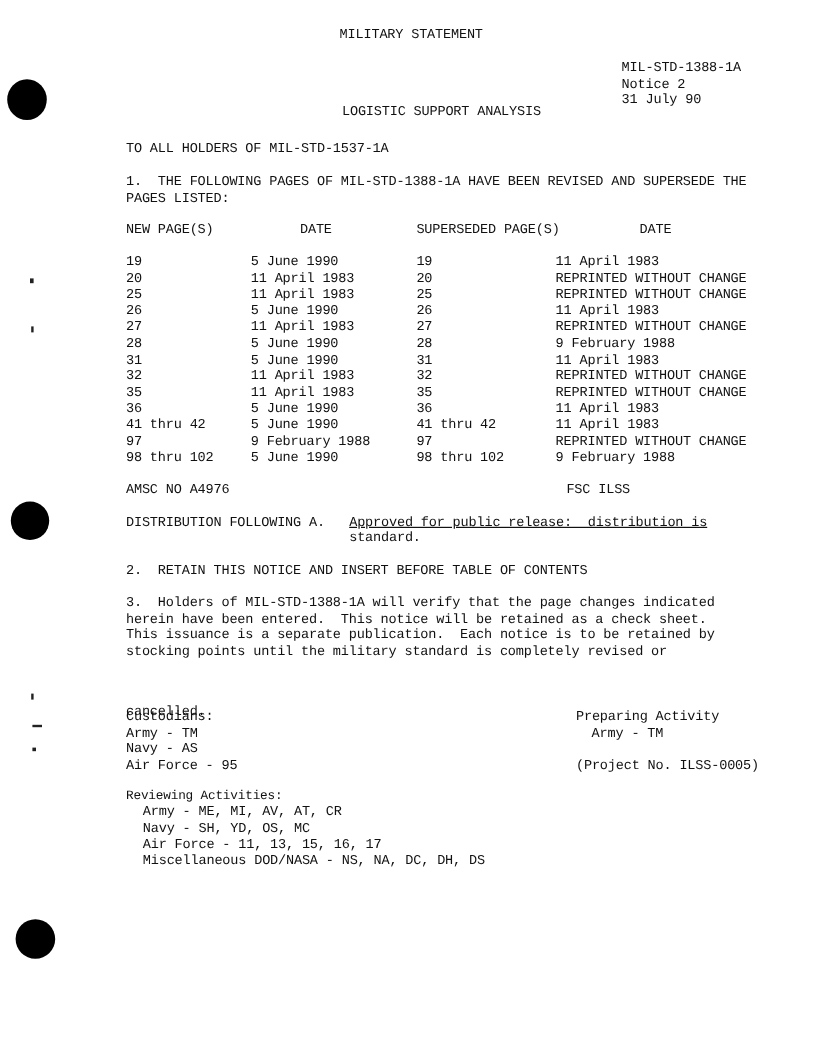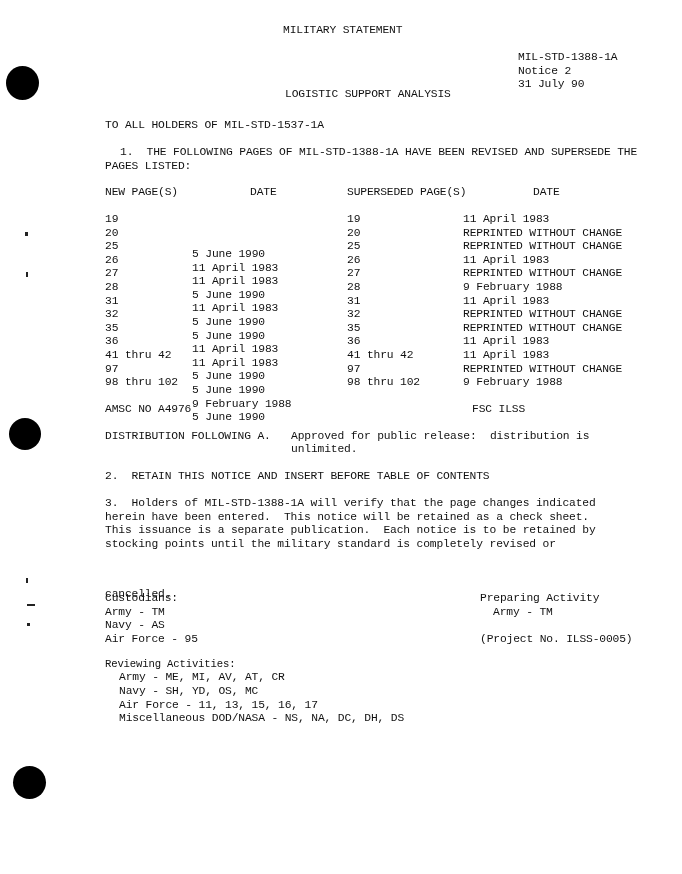--- a/index.html
+++ b/index.html
@@ -8,21 +8,21 @@
     font-family: "Liberation Mono", "DejaVu Sans Mono", monospace;
     color: #111111;
     font-size: 11.3px;
     letter-spacing: -0.15px;
   }
   .abs { position: absolute; white-space: pre; line-height: 13.6px; }
   .hole { position: absolute; border-radius: 50%; background: #000; }
   .speck { position: absolute; background: #222; }
   .tbl-row { position: absolute; left: 0; height: 13.6px; width: 682px; text-decoration: underline; }
   .tbl-row span { position: absolute; white-space: pre; line-height: 13.6px; }
-  .c1 { left: 105px; } .c2 { left: 192px; margin-top: 35px; } .c3 { left: 347px; } .c4 { left: 463px; }
+  .c1 { left: 105px; } .c2 { left: 209px; } .c3 { left: 347px; } .c4 { left: 463px; }
   .block { position: absolute; white-space: pre; line-height: 13.8px; }
   .small { font-size: 10.6px; }
 </style>
 </head>
 <body>
 
 <div class="hole" style="left:6px;top:66px;width:33px;height:34px;"></div>
 <div class="hole" style="left:9px;top:418px;width:32px;height:32px;"></div>
 <div class="hole" style="left:13px;top:766px;width:33px;height:33px;"></div>
 <div class="speck" style="left:25px;top:232px;width:3px;height:4px;"></div>
@@ -31,21 +31,21 @@
 <div class="speck" style="left:27px;top:604px;width:8px;height:2px;"></div>
 <div class="speck" style="left:27px;top:623px;width:3px;height:3px;"></div>
 
 <div class="abs" style="left:283px;top:24px;">MILITARY STATEMENT</div>
 <div class="abs" style="left:518px;top:51px;">MIL-STD-1388-1A</div>
 <div class="abs" style="left:518px;top:65px;">Notice 2</div>
 <div class="abs" style="left:518px;top:78px;">31 July 90</div>
 <div class="abs" style="left:285px;top:88px;">LOGISTIC SUPPORT ANALYSIS</div>
 <div class="abs" style="left:105px;top:119px;">TO ALL HOLDERS OF MIL-STD-1537-1A</div>
 
-<div class="abs" style="left:120px;top:146px;">1.  THE FOLLOWING PAGES OF MIL-STD-1388-1A HAVE BEEN REVISED AND SUPERSEDE THE</div>
+<div class="abs" style="left:105px;top:146px;">1.  THE FOLLOWING PAGES OF MIL-STD-1388-1A HAVE BEEN REVISED AND SUPERSEDE THE</div>
 <div class="abs" style="left:105px;top:160px;">PAGES LISTED:</div>
 
 <div>
   <div class="tbl-row" style="top:186px;">
     <span class="c1">NEW PAGE(S)</span>
     <span style="left:250px;">DATE</span>
     <span class="c3">SUPERSEDED PAGE(S)</span>
     <span style="left:533px;">DATE</span>
   </div>
 
@@ -126,22 +126,22 @@
     <span class="c2">5 June 1990</span>
     <span class="c3">98 thru 102</span>
     <span class="c4">9 February 1988</span>
   </div>
 </div>
 
 <div class="abs" style="left:105px;top:403px;">AMSC NO A4976</div>
 <div class="abs" style="left:472px;top:403px;">FSC ILSS</div>
 
 <div class="abs" style="left:105px;top:430px;">DISTRIBUTION FOLLOWING A.</div>
-<div class="abs" style="left:291px;top:430px;">Approved for public release:  distribution is</div>
-<div class="abs" style="left:291px;top:443px;">unlimited.</div>
+<div class="abs" style="left:291px;top:430px;text-decoration:underline;">Approved for public release:  distribution is</div>
+<div class="abs" style="left:291px;top:443px;">standard.</div>
 
 <div class="abs" style="left:105px;top:470px;">2.  RETAIN THIS NOTICE AND INSERT BEFORE TABLE OF CONTENTS</div>
 
 <div class="block" style="left:105px;top:497px;">3.  Holders of MIL-STD-1388-1A will verify that the page changes indicated</div>
 <div class="block" style="left:105px;top:511px;">herein have been entered.  This notice will be retained as a check sheet.</div>
 <div class="block" style="left:105px;top:524px;">This issuance is a separate publication.  Each notice is to be retained by</div>
 <div class="block" style="left:105px;top:538px;">stocking points until the military standard is completely revised or</div>
 <div class="block" style="left:105px;top:552px;margin-top:36px;">cancelled.</div>
 
 <div class="abs" style="left:105px;top:592px;">Custodians:</div>

